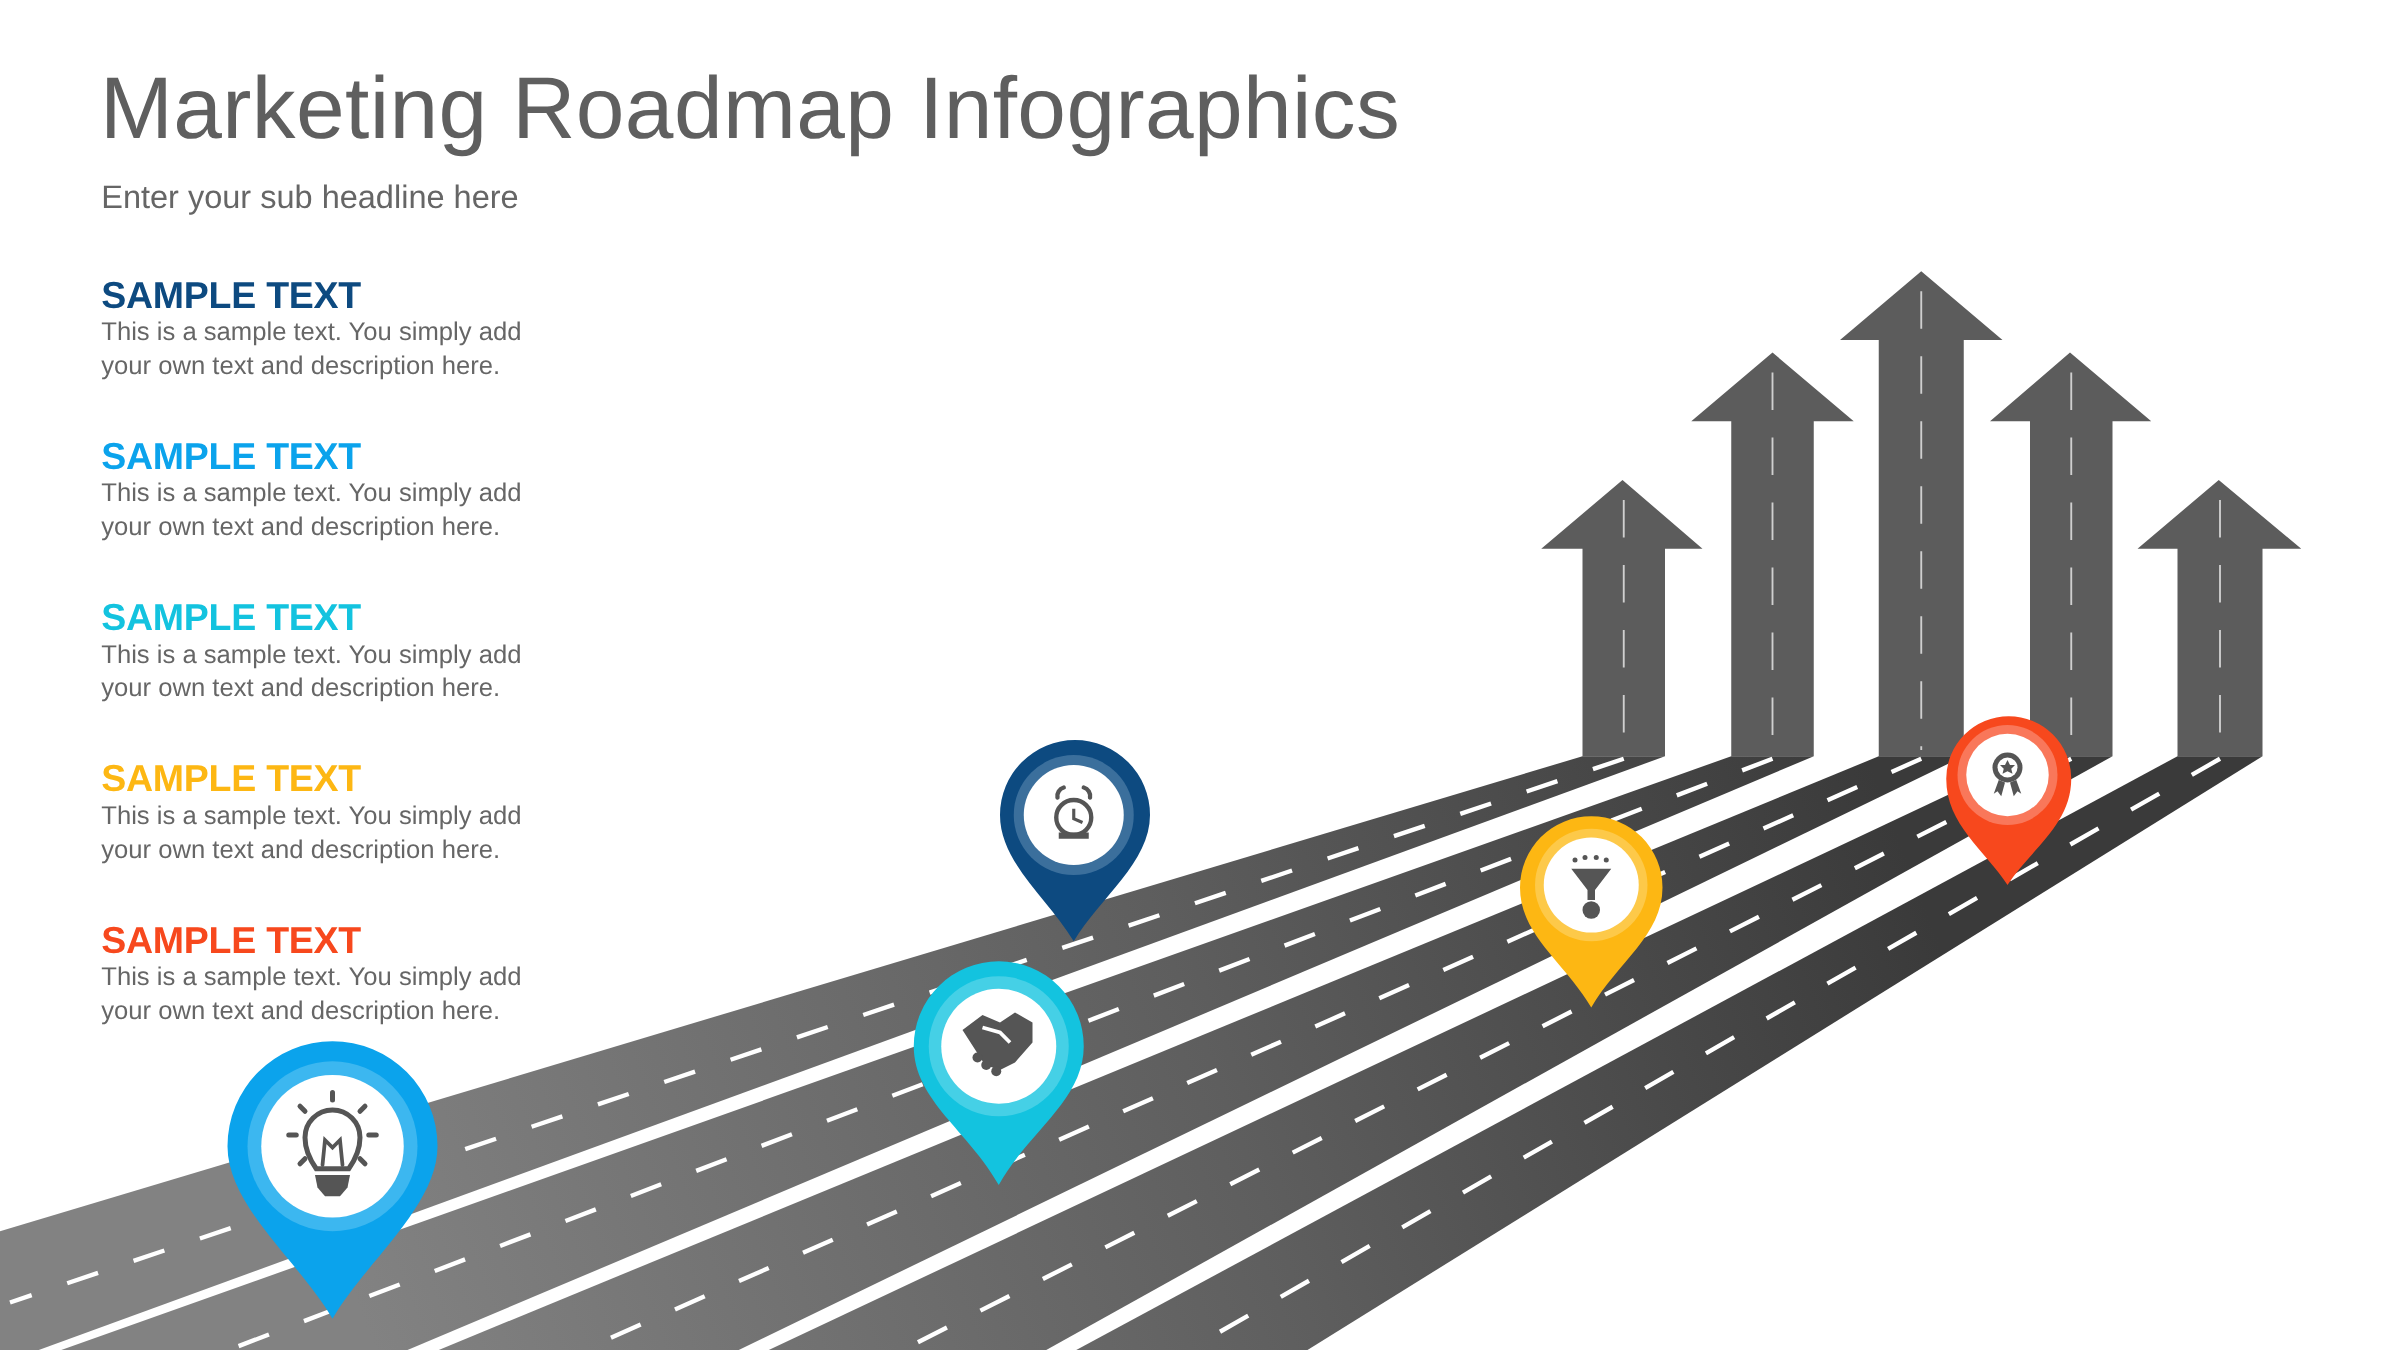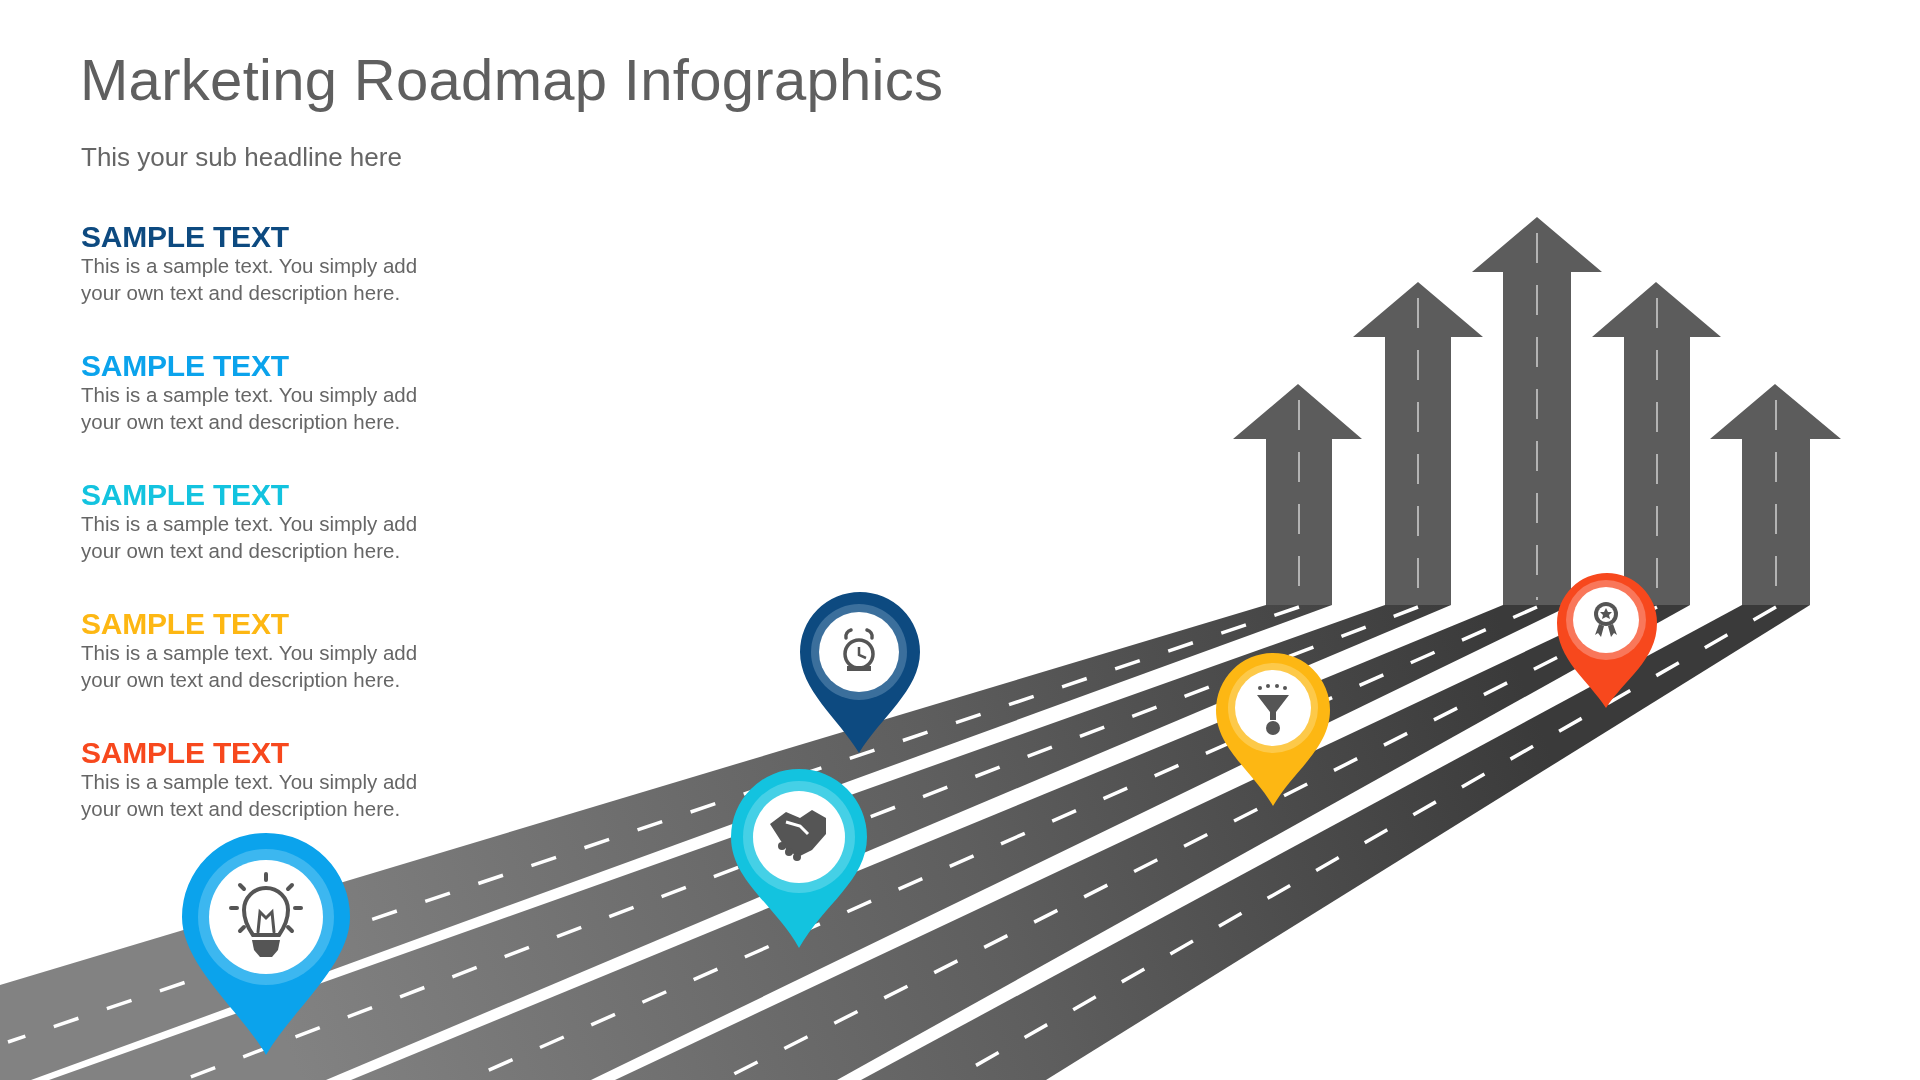--- a/index.html
+++ b/index.html
@@ -1,31 +1,31 @@
 <!DOCTYPE html>
 <html><head>
 <meta charset="utf-8">
 <style>
   html, body { margin:0; padding:0; background:#ffffff; }
   body { width:1920px; height:1080px; position:relative; overflow:hidden;
          font-family:"Liberation Sans", "DejaVu Sans", sans-serif; }
-  .title { position:absolute; left:80px; top:46px; font-size:58px; color:#5f5f5f;
+  .title { position:absolute; left:80px; top:46px; font-size:70px; color:#5f5f5f;
            font-weight:400; letter-spacing:0.3px; white-space:nowrap; }
   .subtitle { position:absolute; left:81px; top:142px; font-size:26px; color:#666666; white-space:nowrap; }
   .items { position:absolute; left:81px; top:222px; width:420px; }
   .item { height:129px; }
   .item-heading { font-size:30px; font-weight:700; line-height:30px; letter-spacing:-0.2px; white-space:nowrap; }
   .item-body { font-size:20.5px; line-height:27px; color:#666666; white-space:nowrap; }
   svg.art { position:absolute; left:0; top:0; }
 </style>
 </head>
 <body>
 
 <div class="title">Marketing Roadmap Infographics</div>
-<div class="subtitle">This your sub headline here</div>
+<div class="subtitle">Enter your sub headline here</div>
 
 <div class="items">
   <div class="item">
     <div class="item-heading" style="color:#0d4a80">SAMPLE TEXT</div>
     <div class="item-body">This is a sample text. You simply add</div>
     <div class="item-body">your own text and description here.</div>
   </div>
   <div class="item">
     <div class="item-heading" style="color:#0ba3ec">SAMPLE TEXT</div>
     <div class="item-body">This is a sample text. You simply add</div>

